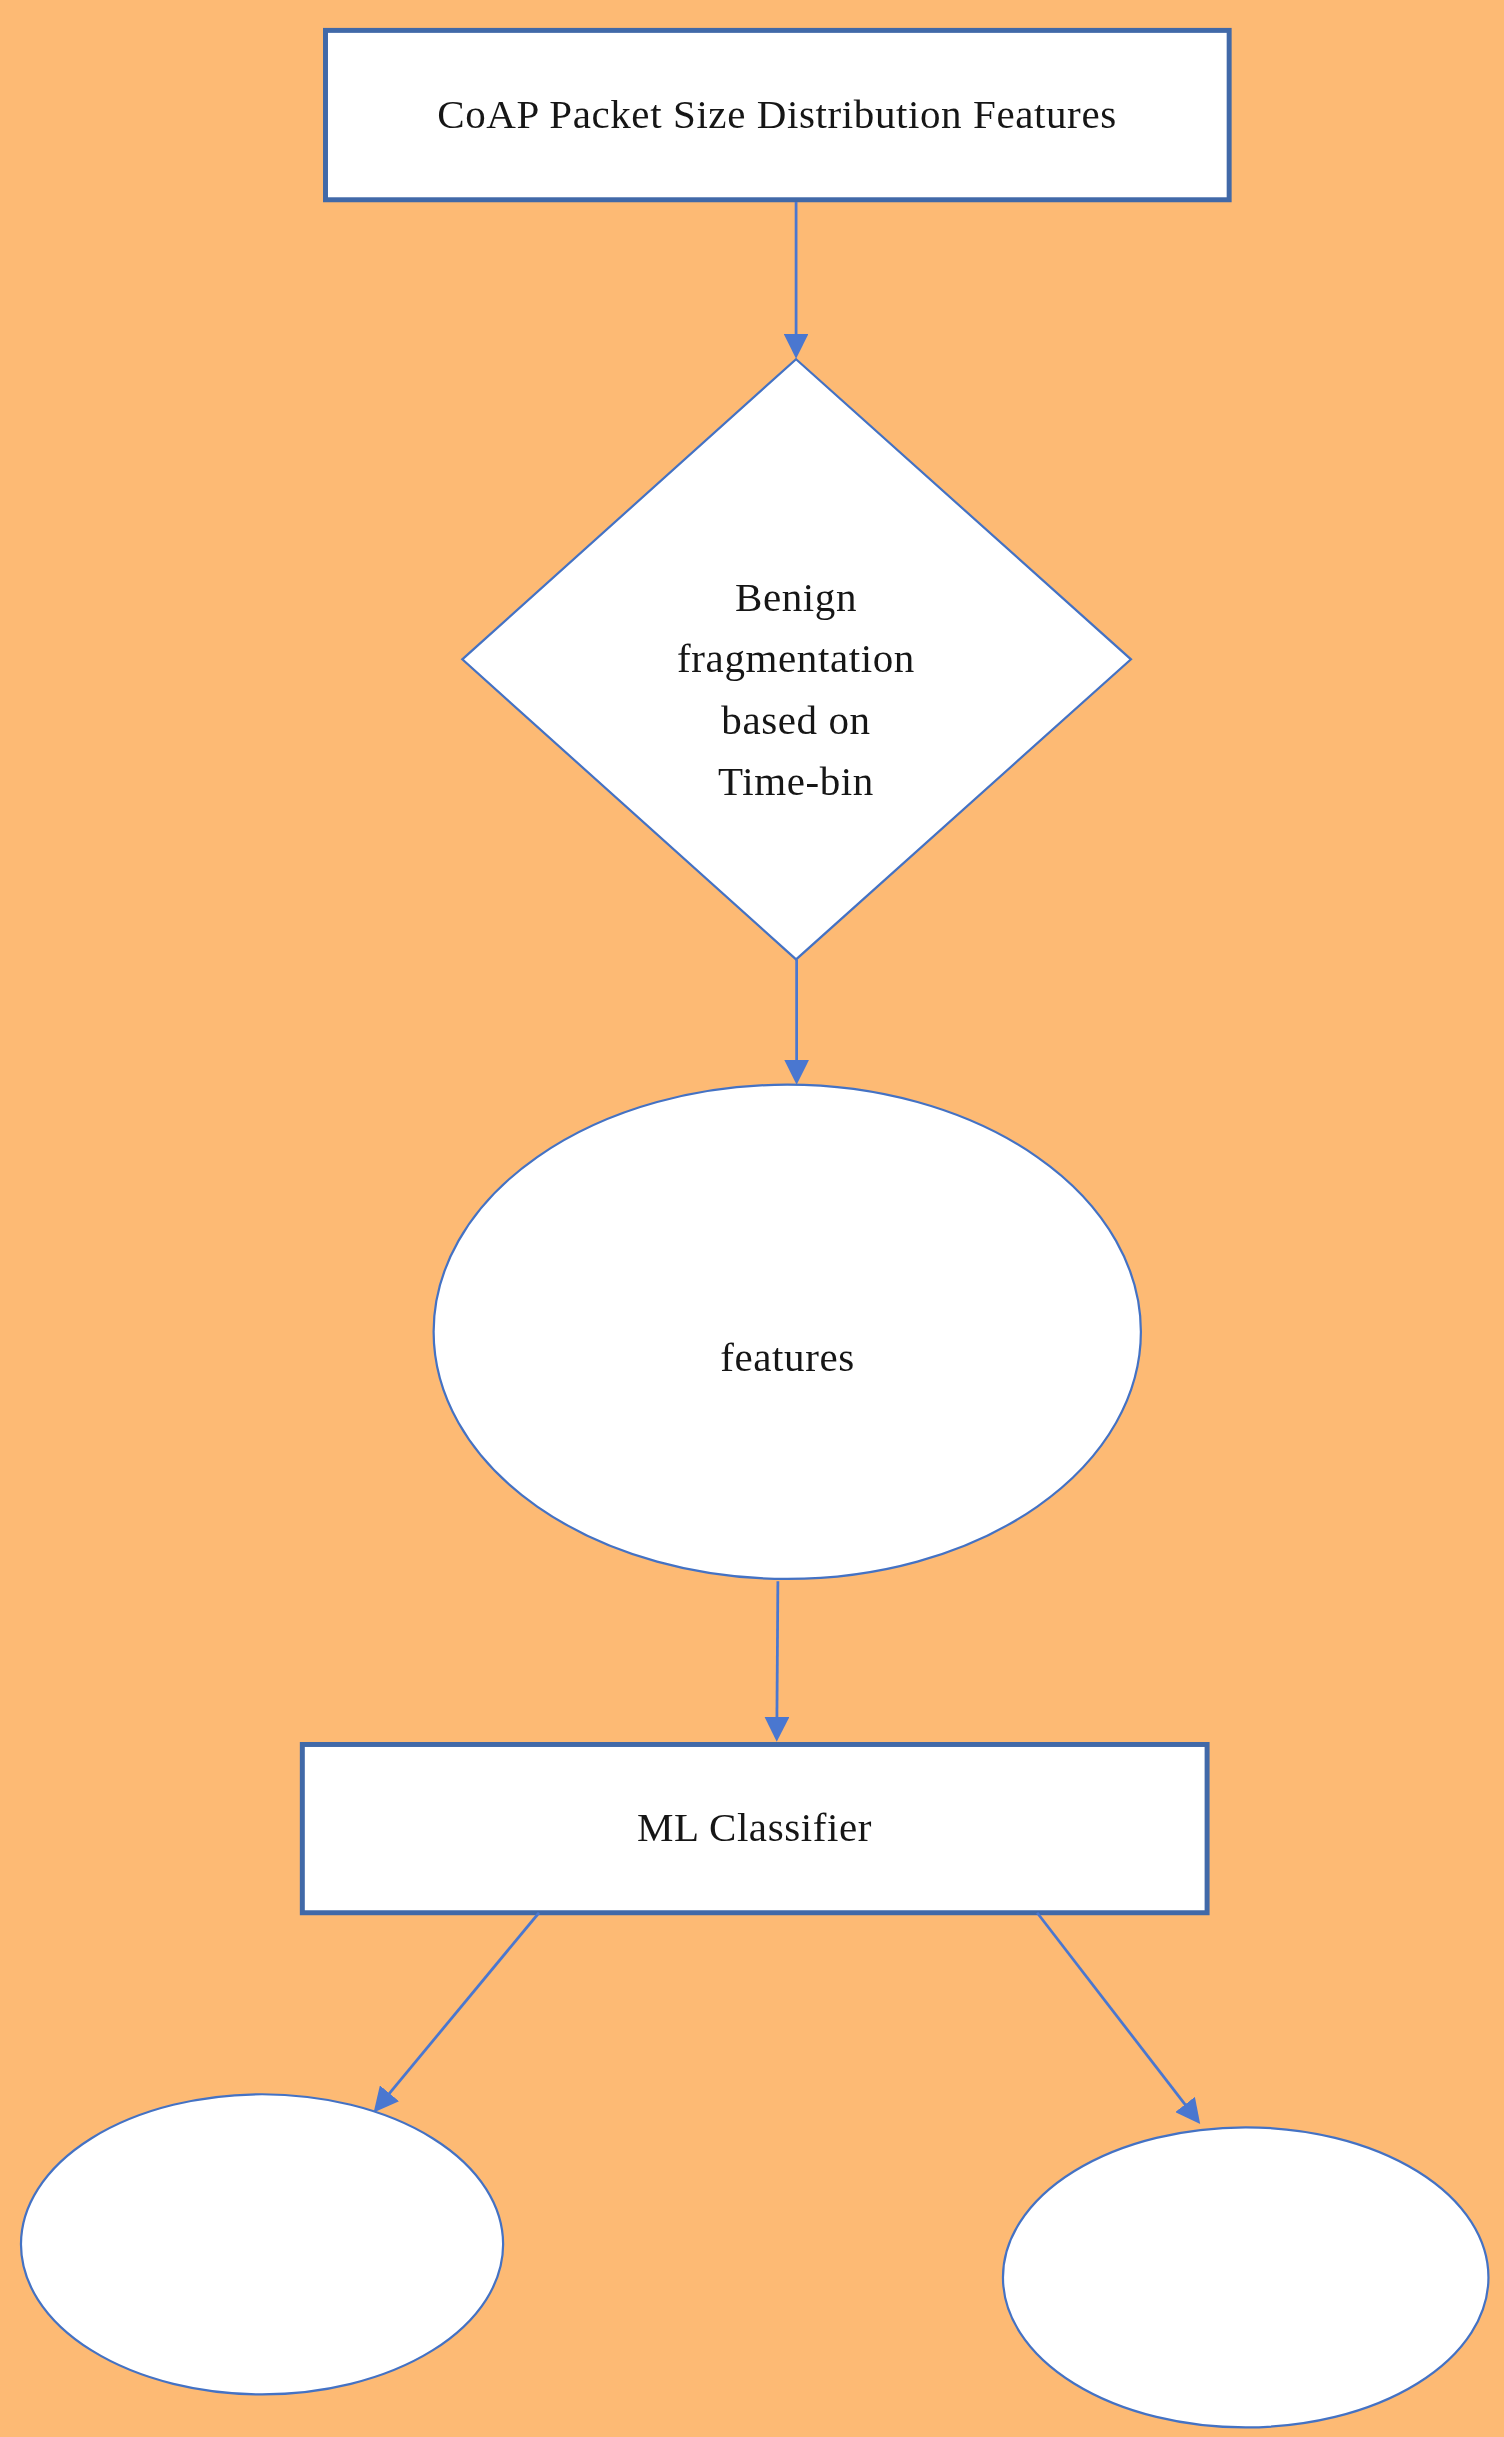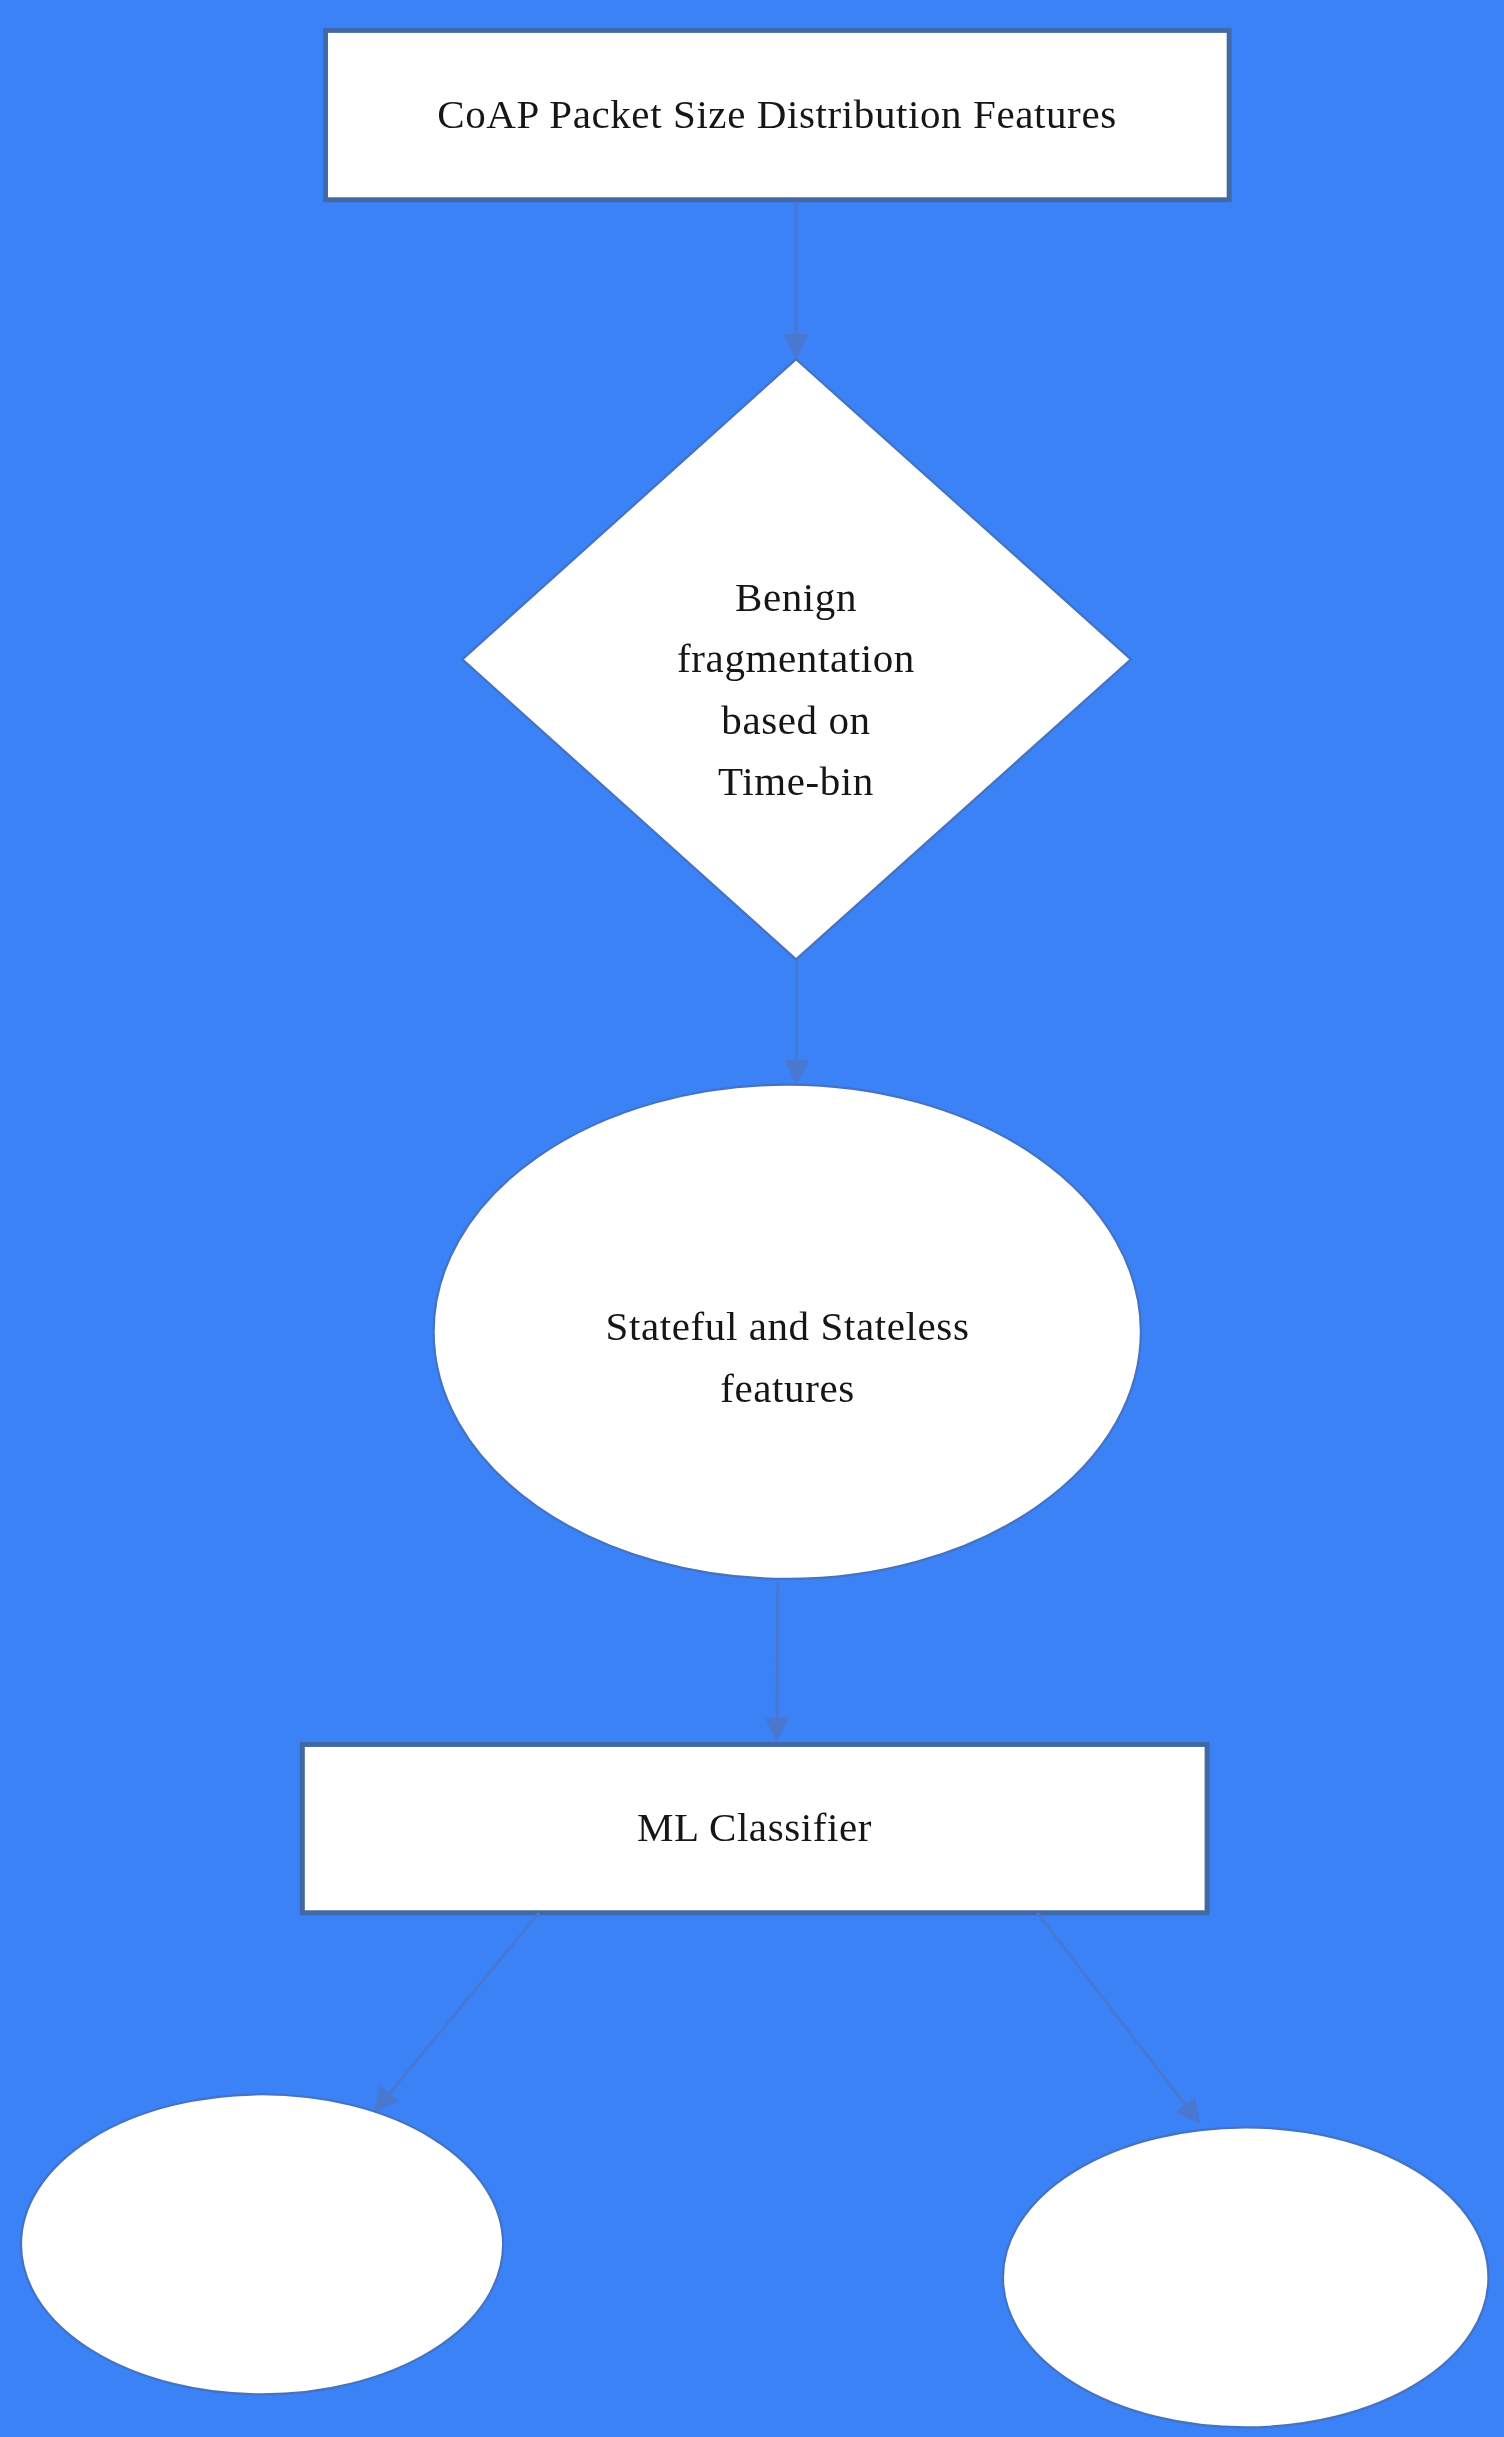--- a/index.html
+++ b/index.html
@@ -1,20 +1,20 @@
 <!DOCTYPE html>
 <html style="font-size:8.8px"><head>
 <meta charset="utf-8">
 <style>
   html, body { margin: 0; padding: 0; background: #ffffff; }
   .canvas {
     position: relative;
     width: 1505px;
     height: 2438px;
-    background: #3b82f6;
+    background: #fdba74;
     font-family: "Liberation Serif", "DejaVu Serif", serif;
     color: #161616;
     overflow: hidden;
   }
   .diagram-svg {
     position: absolute;
     left: 0; top: 0;
     width: 1505px;
     height: 2438px;
   }
@@ -72,21 +72,20 @@
   </div>
 
   <div class="node-label" style="left:542px; top:524px; width:508px; height:331px;">
     <span>Benign</span>
     <span>fragmentation</span>
     <span>based on</span>
     <span>Time-bin</span>
   </div>
 
   <div class="node-label" style="left:346px; top:1247px; width:883px; height:221px;">
-    <span>Stateful and Stateless</span>
     <span>features</span>
   </div>
 
   <div class="node-label" style="left:302px; top:1744px; width:905px; height:168px;">
     <span>ML Classifier</span>
   </div>
 
 
 
 </div>

